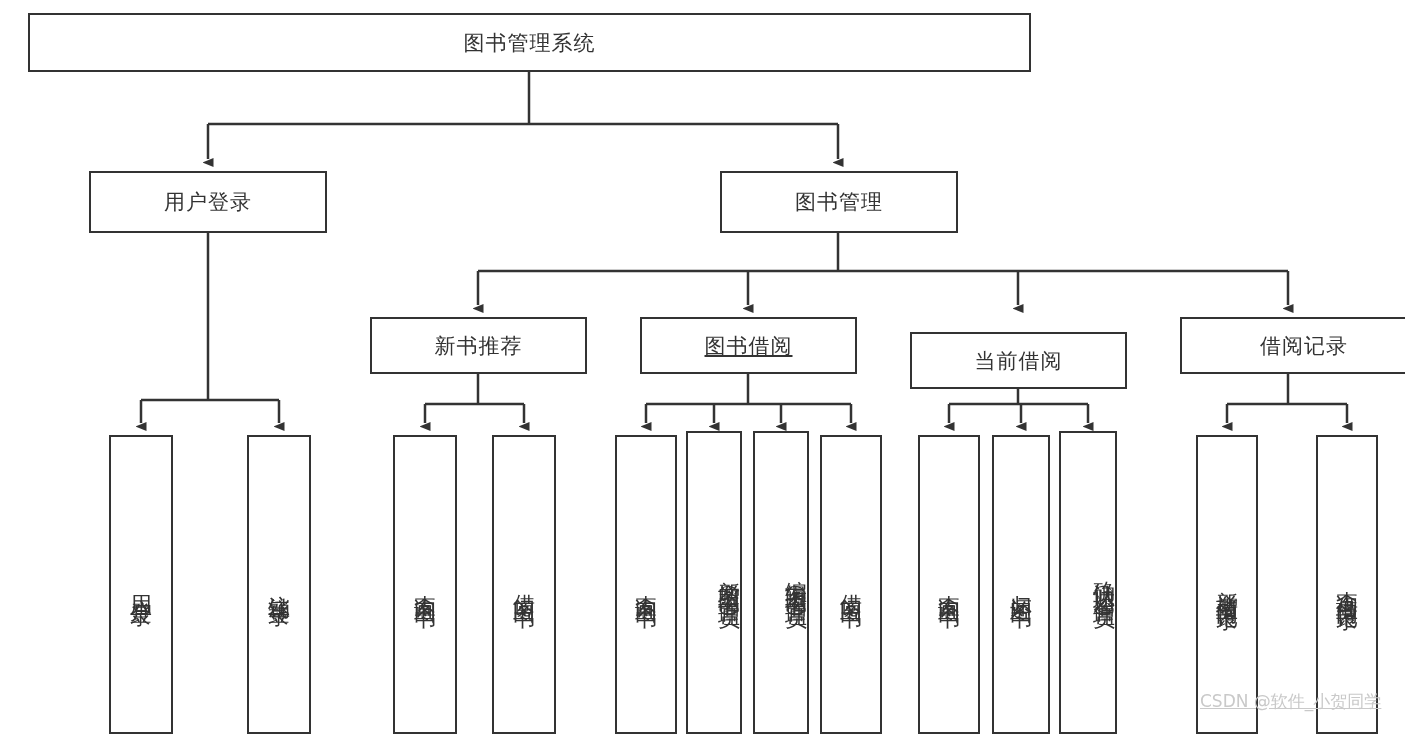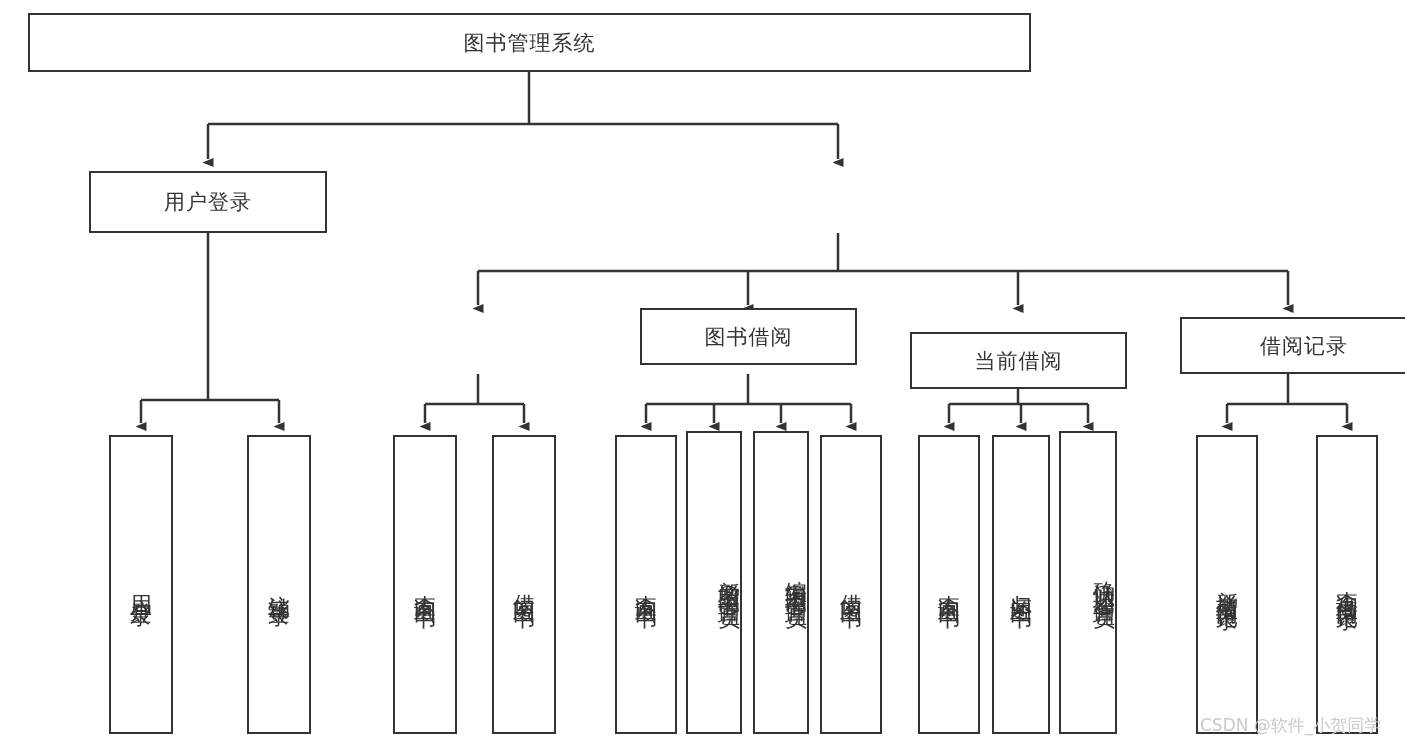--- a/index.html
+++ b/index.html
@@ -117,22 +117,28 @@
     </g>
   </svg>
 
   <div class="node h" style="left:20px; top:13px; width:1003px; height:59px;">
     <span>图书管理系统</span>
   </div>
 
   <div class="node h" style="left:81px; top:171px; width:238px; height:62px;">
     <span>用户登录</span>
   </div>
+  <div class="node h" style="left:712px; top:171px; width:238px; height:62px;">
+    <span>图书管理</span>
+  </div>
 
-  <div class="node h" style="left:632px; top:308px; width:217px; height:57px;">
+  <div class="node h" style="left:362px; top:317px; width:217px; height:57px;">
+    <span>新书推荐</span>
+  </div>
+  <div class="node h" style="left:632px; top:317px; width:217px; height:57px;text-decoration:underline;">
     <span>图书借阅</span>
   </div>
   <div class="node h" style="left:902px; top:332px; width:217px; height:57px;">
     <span>当前借阅</span>
   </div>
   <div class="node h" style="left:1172px; top:317px; width:248px; height:57px;">
     <span>借阅记录</span>
   </div>
 
   <div class="node v" style="left:101px; top:435px; width:64px; height:299px;">
@@ -172,15 +178,15 @@
     <span class="vtext">确认归还（管理员）</span>
   </div>
 
   <div class="node v" style="left:1188px; top:435px; width:62px; height:299px;">
     <span class="vtext">新增借阅记录</span>
   </div>
   <div class="node v" style="left:1308px; top:435px; width:62px; height:299px;">
     <span class="vtext">查询借阅记录</span>
   </div>
 
-  <div class="watermark" style="left:1192px; top:714px;">CSDN @软件_小贺同学</div>
+  <div class="watermark" style="left:1192px; top:690px;text-decoration:underline;">CSDN @软件_小贺同学</div>
 
 </div>
 
 </body></html>

